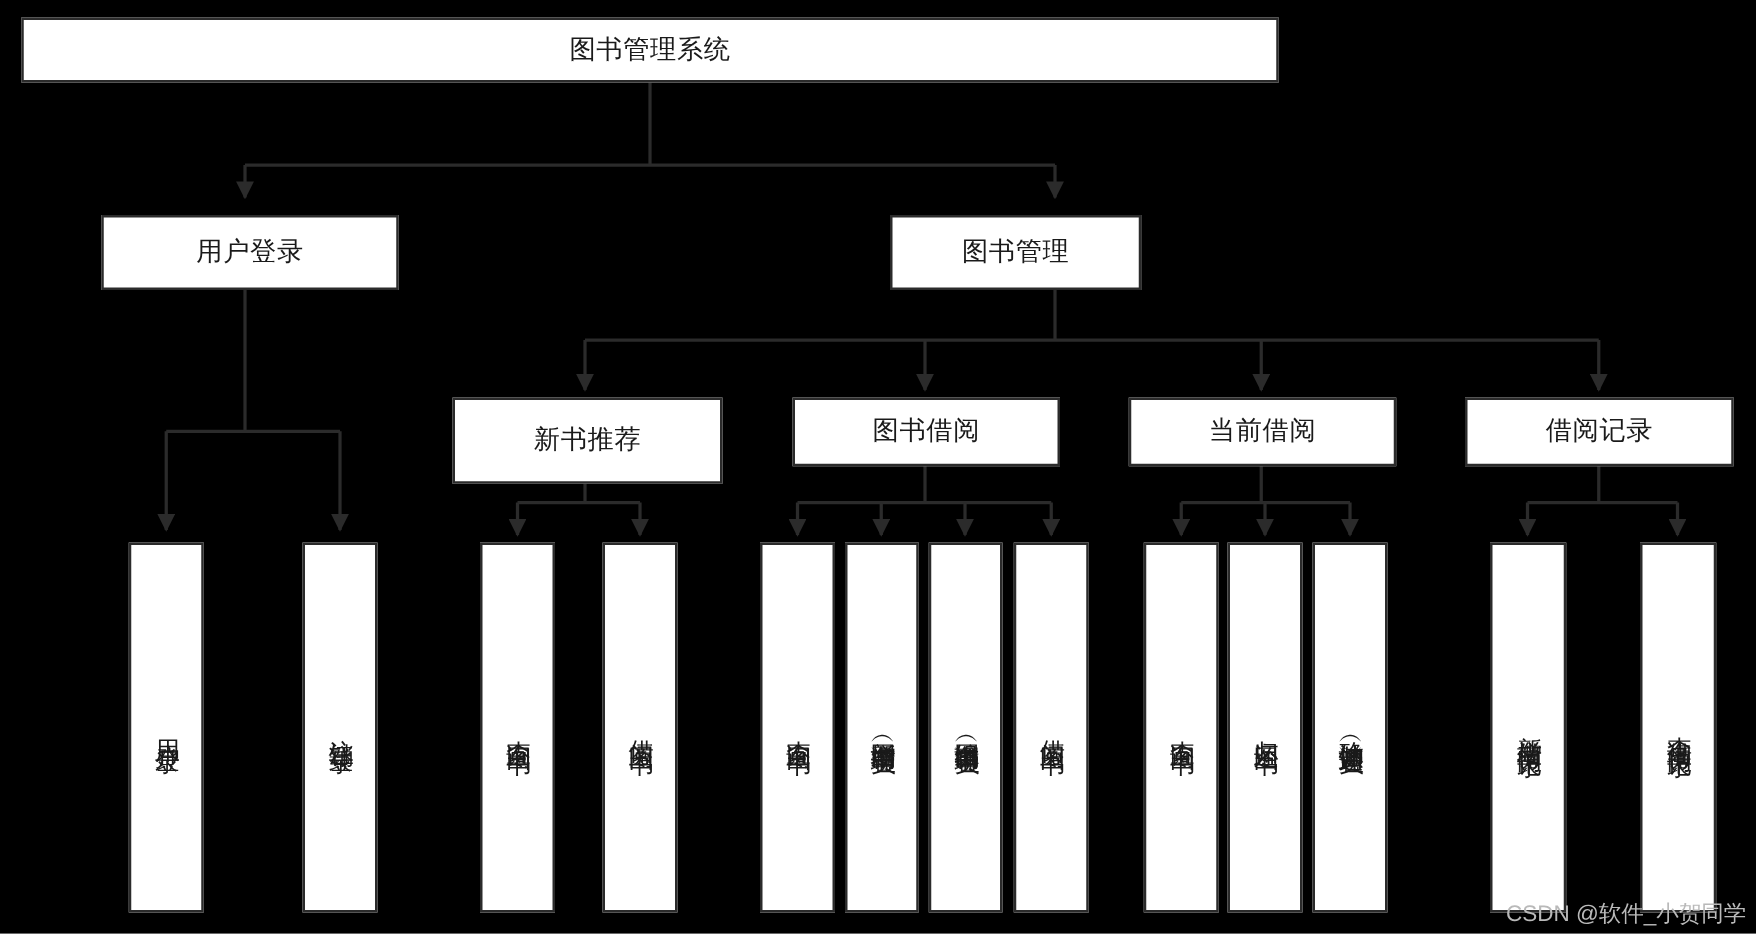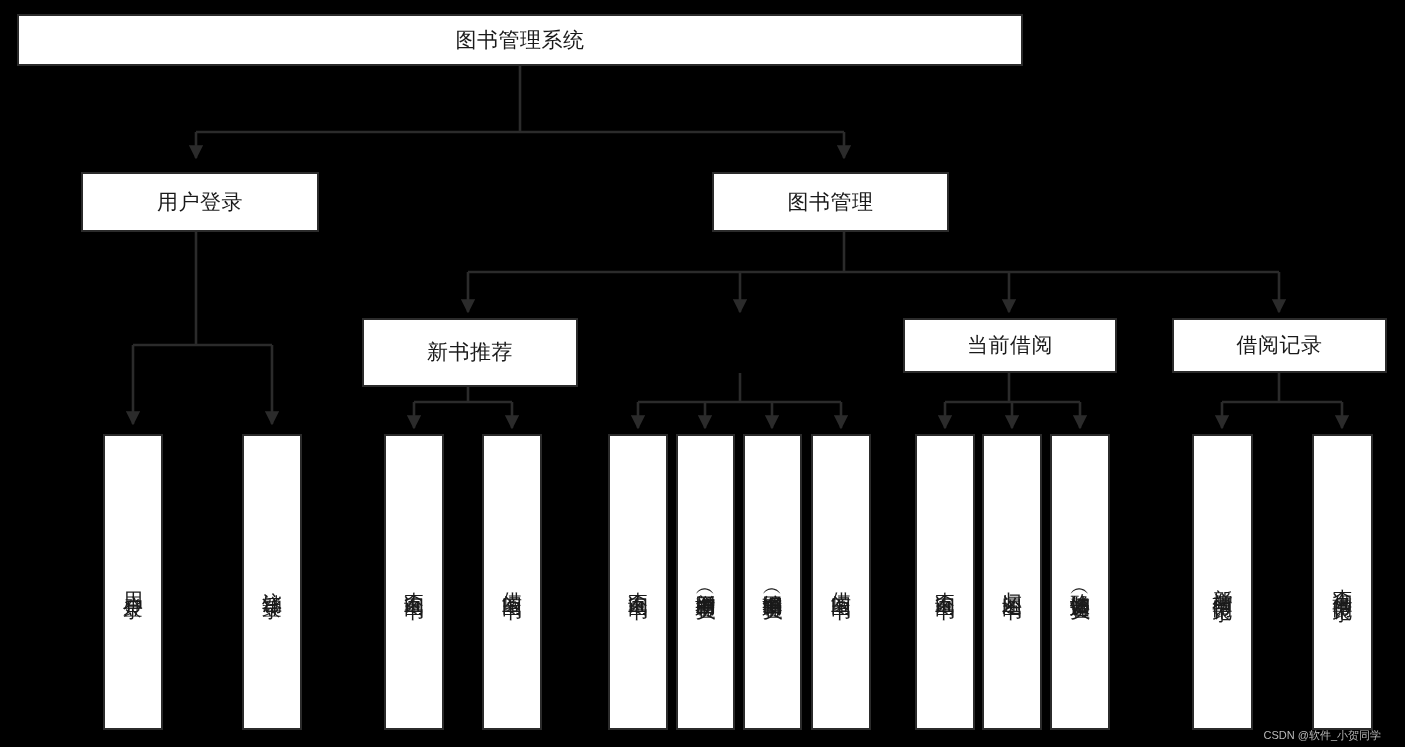--- a/index.html
+++ b/index.html
@@ -55,23 +55,23 @@
     letter-spacing: 3px;
     white-space: nowrap;
     text-align: center;
   }
   .node.leaf.long .label {
     font-size: 20px;
     letter-spacing: 1px;
   }
   .watermark {
     position: absolute;
-    right: 24px;
+    right: 8px;
     bottom: 4px;
-    font-size: 11px;
+    font-size: 18px;
     color: #b9b9b9;
     z-index: 5;
     white-space: nowrap;
     margin-left: 44px;
   }
 </style>
 </head>
 <body>
 
 <div id="canvas">
@@ -126,27 +126,30 @@
     </g>
   </svg>
 
   <div class="node root" style="left:17px; top:14px; width:1006px; height:52px;">
     <span class="label">图书管理系统</span>
   </div>
 
   <div class="node" style="left:81px; top:172px; width:238px; height:60px;">
     <span class="label">用户登录</span>
   </div>
-  <div class="node" style="left:712px; top:172px; width:237px; height:60px;">
+  <div class="node" style="left:712px; top:172px; width:201px; height:60px;">
     <span class="label">图书管理</span>
   </div>
 
   <div class="node" style="left:362px; top:318px; width:216px; height:69px;">
     <span class="label">新书推荐</span>
   </div>
+  <div class="node" style="left:634px; top:318px; width:214px; height:55px;">
+    <span class="label">图书借阅</span>
+  </div>
   <div class="node" style="left:903px; top:318px; width:214px; height:55px;">
     <span class="label">当前借阅</span>
   </div>
   <div class="node" style="left:1172px; top:318px; width:215px; height:55px;">
     <span class="label">借阅记录</span>
   </div>
 
   <div class="node leaf" style="left:103px; top:434px; width:60px; height:296px;">
     <span class="label">用户登录</span>
   </div>

